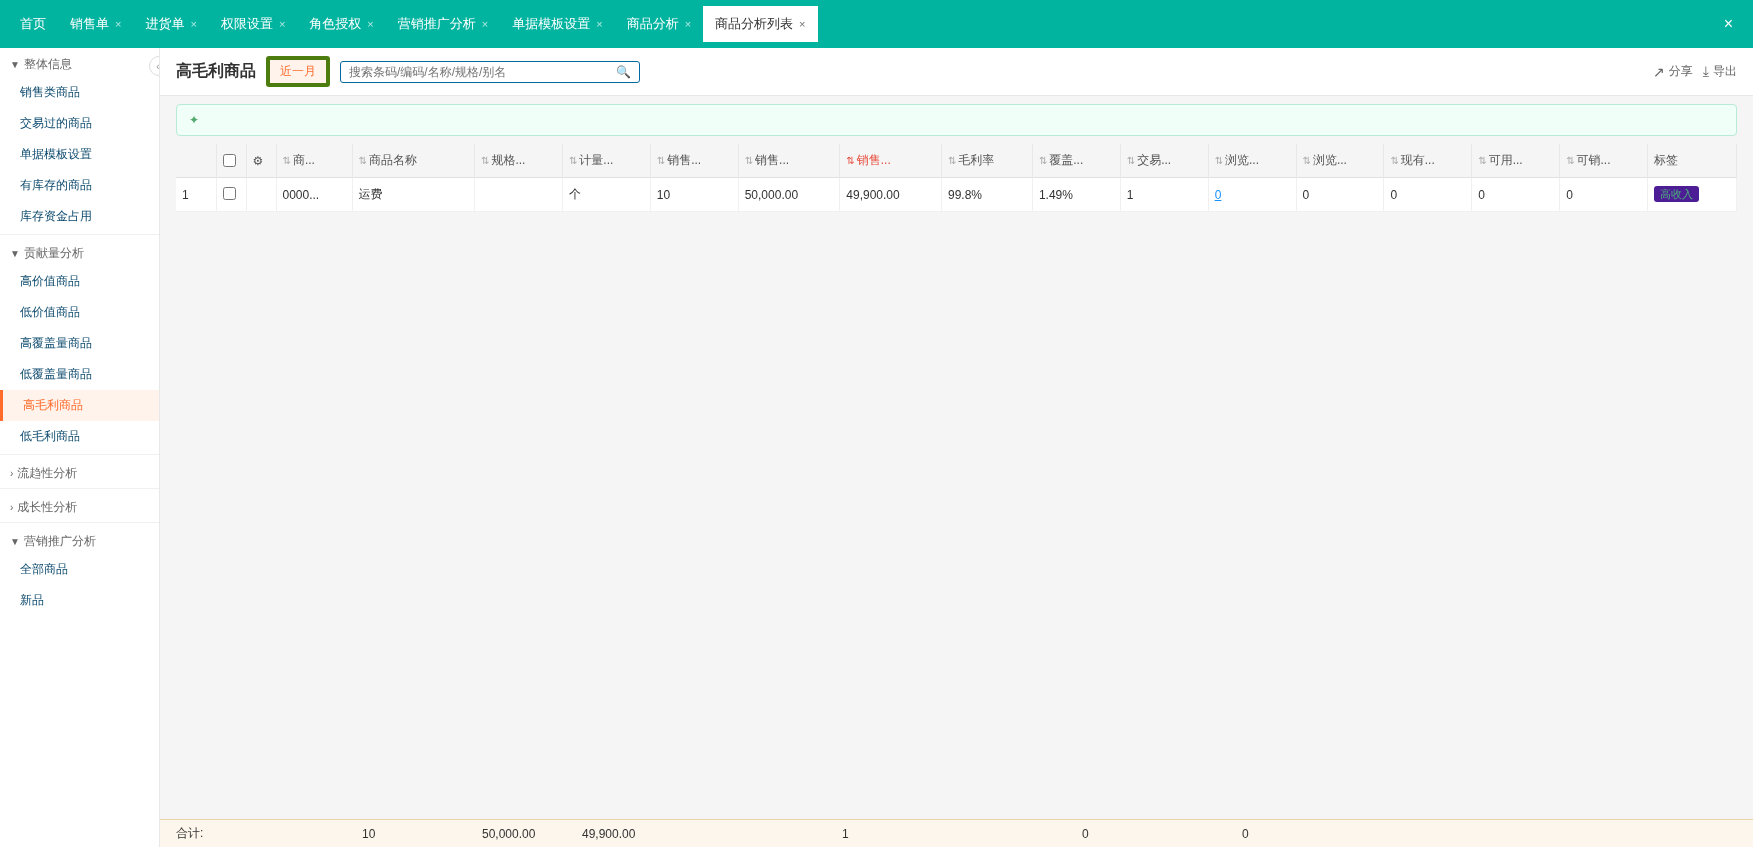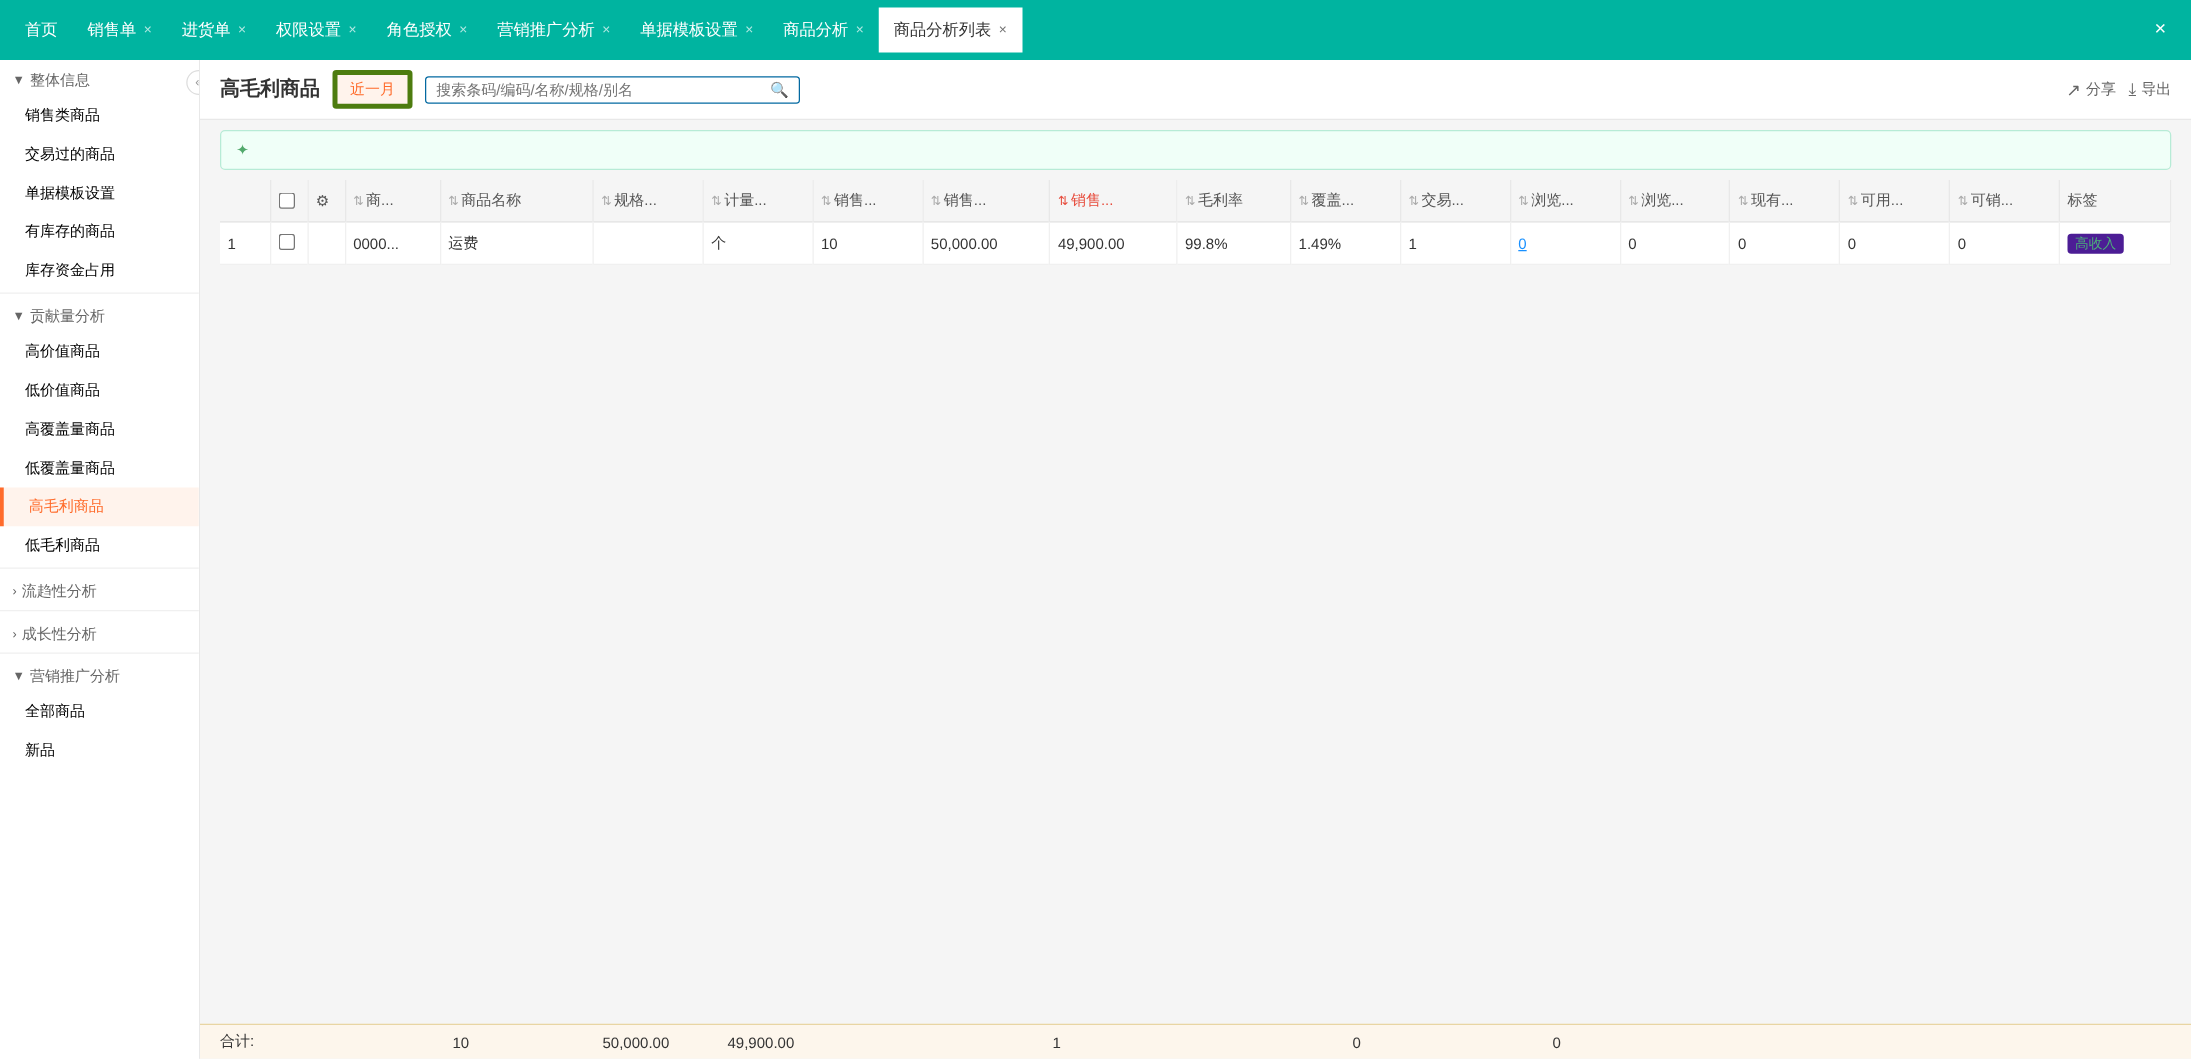--- a/index.html
+++ b/index.html
@@ -72,21 +72,21 @@
       color: #666;
       font-size: 12px;
       display: flex;
       align-items: center;
       gap: 4px;
     }
     .sidebar-group-title .arrow { font-size: 10px; }
     .sidebar-item {
       padding: 7px 10px 7px 20px;
       cursor: pointer;
-      color: #000000;
+      color: #0c4a6e;
       font-size: 12px;
       white-space: nowrap;
     }
     .sidebar-item.active {
       background: #fff3ec;
       color: #ff6b2b;
       border-left: 3px solid #ff6b2b;
     }
     .sidebar-divider { height: 1px; background: #f0f0f0; margin: 2px 0; }
 

